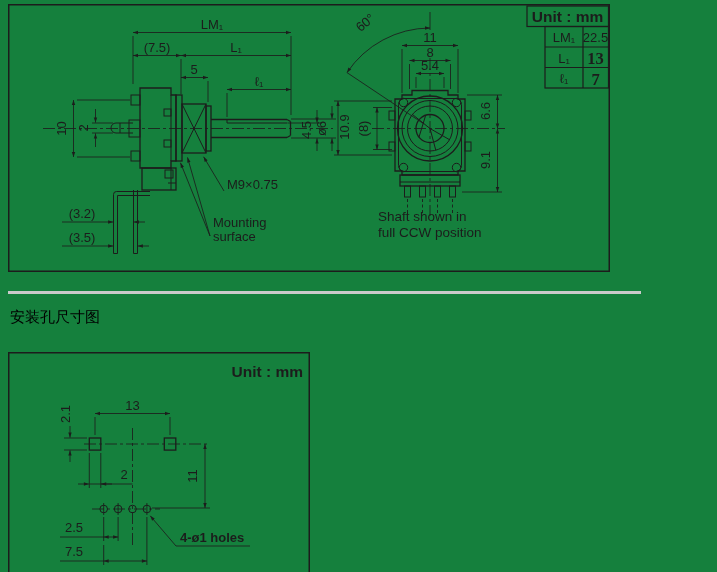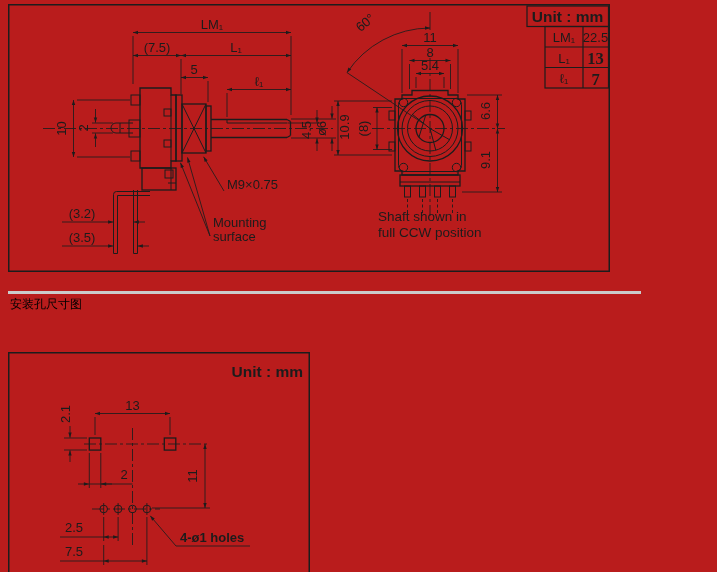--- a/index.html
+++ b/index.html
@@ -1,32 +1,32 @@
 <!DOCTYPE html>
 <html><head>
 <meta charset="utf-8">
 <style>
   html,body{margin:0;padding:0;background:#fff;}
-  #stage{position:relative;width:717px;height:572px;background:#b91c1c;overflow:hidden;
+  #stage{position:relative;width:717px;height:572px;background:#15803d;overflow:hidden;
          font-family:"Liberation Sans",sans-serif;}
   svg{position:absolute;display:block;}
   svg text{fill:#1c1c1c;font-family:"Liberation Sans",sans-serif;font-size:13px;}
   .ln{stroke:#1c1c1c;stroke-width:1.3;fill:none;}
   .det{stroke:#1c1c1c;stroke-width:1;fill:none;}
   .dim{stroke:#1c1c1c;stroke-width:.85;fill:none;}
   .cl{stroke:#1c1c1c;stroke-width:.85;fill:none;stroke-dasharray:12 3 3 3;}
   .pd{stroke:#1c1c1c;stroke-width:.9;fill:none;stroke-dasharray:3 2.5;}
   .tbl{stroke:#1c1c1c;stroke-width:1.2;fill:none;}
   .border{stroke:#1c1c1c;stroke-width:1.5;fill:none;}
   .rot{text-anchor:middle;}
   .mid{text-anchor:middle;}
   .unit{font-size:15.5px;font-weight:600;}
   .serifv{font-family:"Liberation Serif",serif;font-size:16.5px;font-weight:700;}
   #divider{position:absolute;left:8px;top:291px;width:633px;height:3px;background:#cbcbcb;}
-  #section-label{position:absolute;left:10px;top:296px;font-size:12px;color:#000;
+  #section-label{position:absolute;left:10px;top:308px;font-size:15px;color:#000;
                  font-family:"Liberation Sans",sans-serif;}
 </style>
 </head>
 <body>
 
 <div id="stage">
 
   <svg style="left:8px;top:4px" width="602" height="268" viewBox="8 4 602 268">
     <defs>
       <marker id="ar" viewBox="0 0 10 10" refX="10" refY="5" markerUnits="userSpaceOnUse" markerWidth="11" markerHeight="5" orient="auto-start-reverse">

